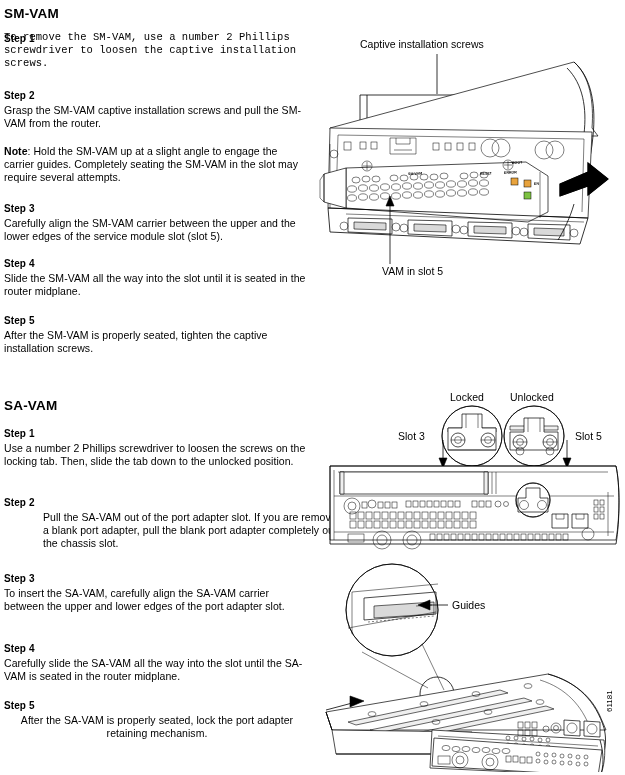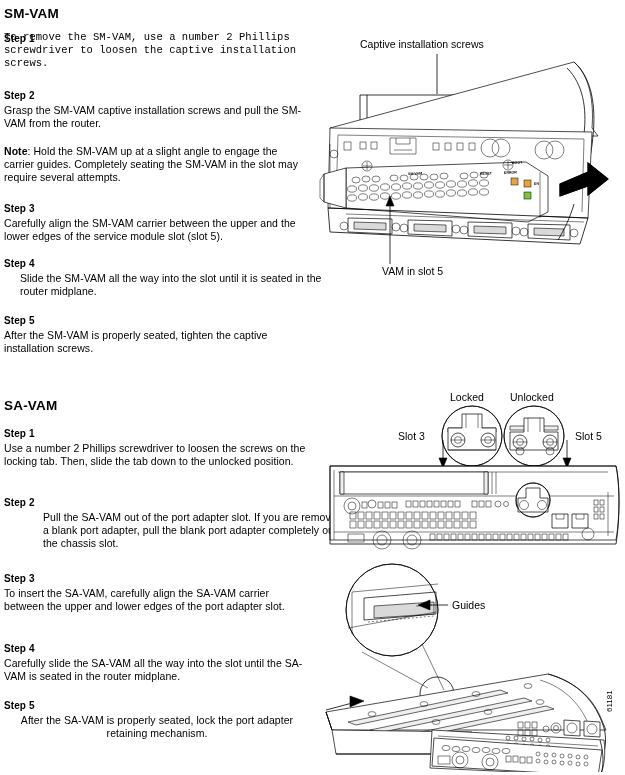--- a/index.html
+++ b/index.html
@@ -105,21 +105,21 @@
   <div class="blk" style="top:203px;left:0;width:306px;">
     <p class="step-head">Step 3</p>
   </div>
   <div class="blk" style="top:217px;left:0;width:306px;">
     <p class="step-body">Carefully align the SM-VAM carrier between the upper and the lower edges of the service module slot (slot 5).</p>
   </div>
 
   <div class="blk" style="top:258px;left:0;width:306px;">
     <p class="step-head">Step 4</p>
   </div>
-  <div class="blk" style="top:272px;left:16px;width:306px;">
+  <div class="blk" style="top:272px;left:0;width:306px;">
     <p class="step-body">Slide the SM-VAM all the way into the slot until it is seated in the router midplane.</p>
   </div>
 
   <div class="blk" style="top:315px;left:0;width:306px;">
     <p class="step-head">Step 5</p>
   </div>
   <div class="blk" style="top:329px;left:0;width:306px;">
     <p class="step-body">After the SM-VAM is properly seated, tighten the captive installation screws.</p>
   </div>
 

